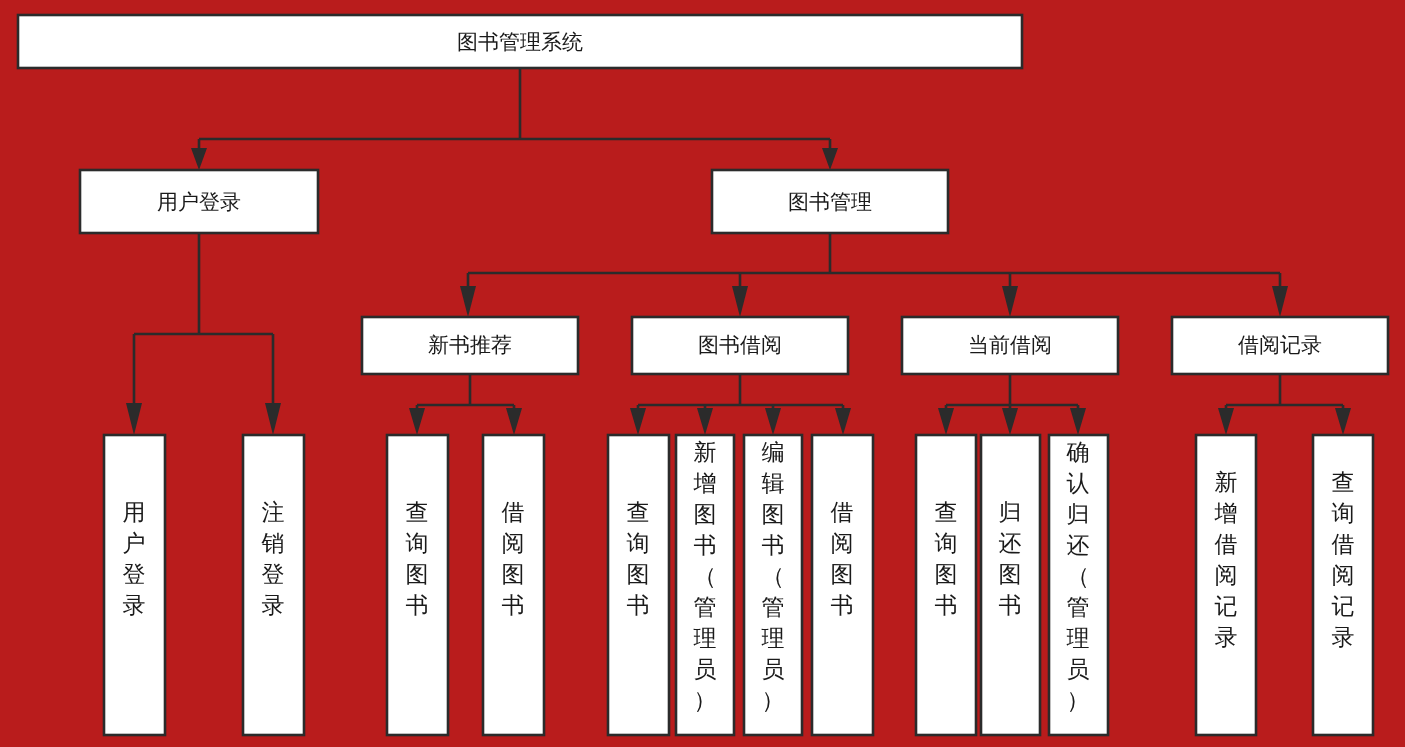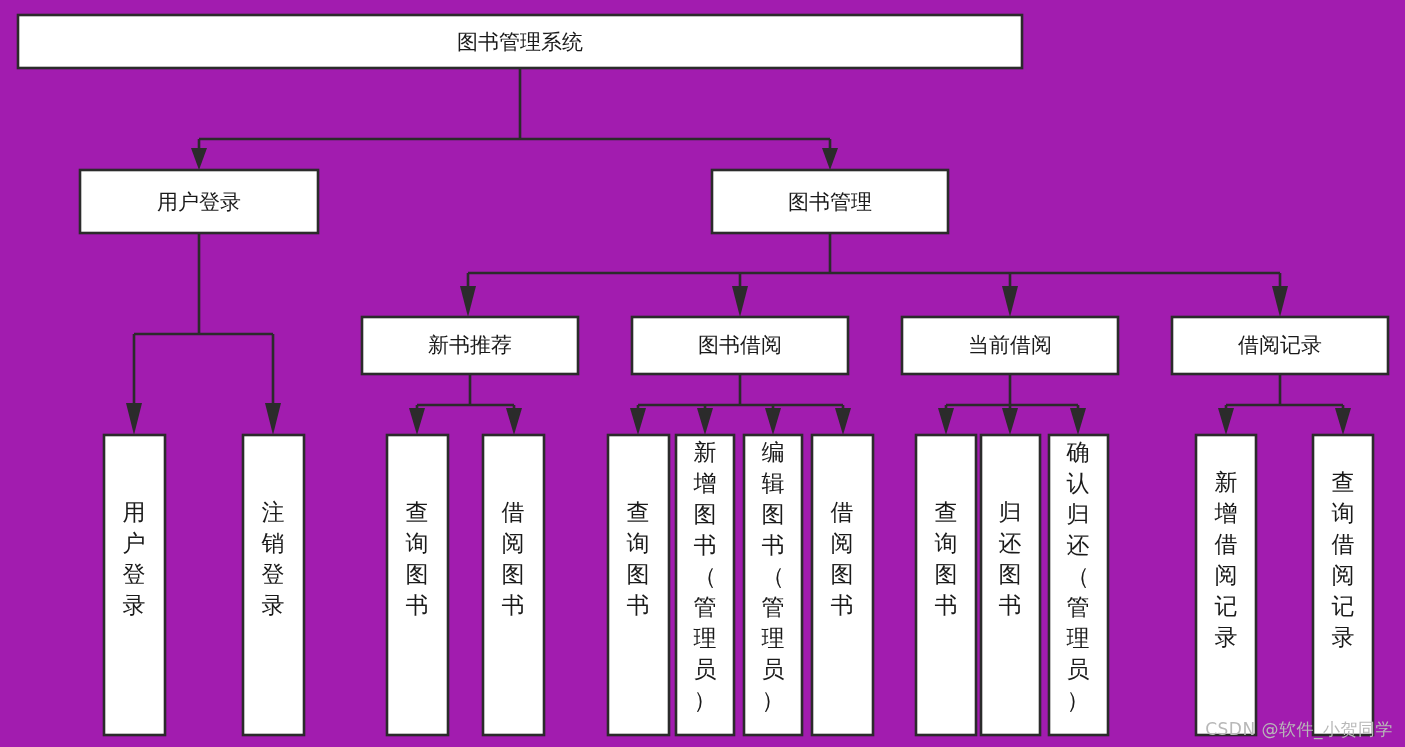--- a/index.html
+++ b/index.html
@@ -7,21 +7,21 @@
     padding: 0;
     background: #ffffff;
   }
   body {
     font-family: "DejaVu Sans", "Liberation Sans", sans-serif;
   }
   #diagram-root {
     position: relative;
     width: 1405px;
     height: 747px;
-    background: #a21caf;
+    background: #b91c1c;
     overflow: hidden;
     text-decoration: underline;
   }
   svg#flow {
     position: absolute;
     left: 0;
     top: 0;
     width: 1405px;
     height: 747px;
   }
@@ -225,14 +225,13 @@
         <rect class="node-rect" x="1196" y="435" width="60" height="300"></rect>
         <text class="leaf-label" x="1226" y="490"><tspan x="1226" y="490">新</tspan><tspan x="1226" y="521">增</tspan><tspan x="1226" y="552">借</tspan><tspan x="1226" y="583">阅</tspan><tspan x="1226" y="614">记</tspan><tspan x="1226" y="645">录</tspan></text>
       </g>
       <g>
         <rect class="node-rect" x="1313" y="435" width="60" height="300"></rect>
         <text class="leaf-label" x="1343" y="490"><tspan x="1343" y="490">查</tspan><tspan x="1343" y="521">询</tspan><tspan x="1343" y="552">借</tspan><tspan x="1343" y="583">阅</tspan><tspan x="1343" y="614">记</tspan><tspan x="1343" y="645">录</tspan></text>
       </g>
     </g>
   </svg>
 
-  <div class="watermark">CSDN @软件_小贺同学</div>
 </div>
 
 </body></html>

